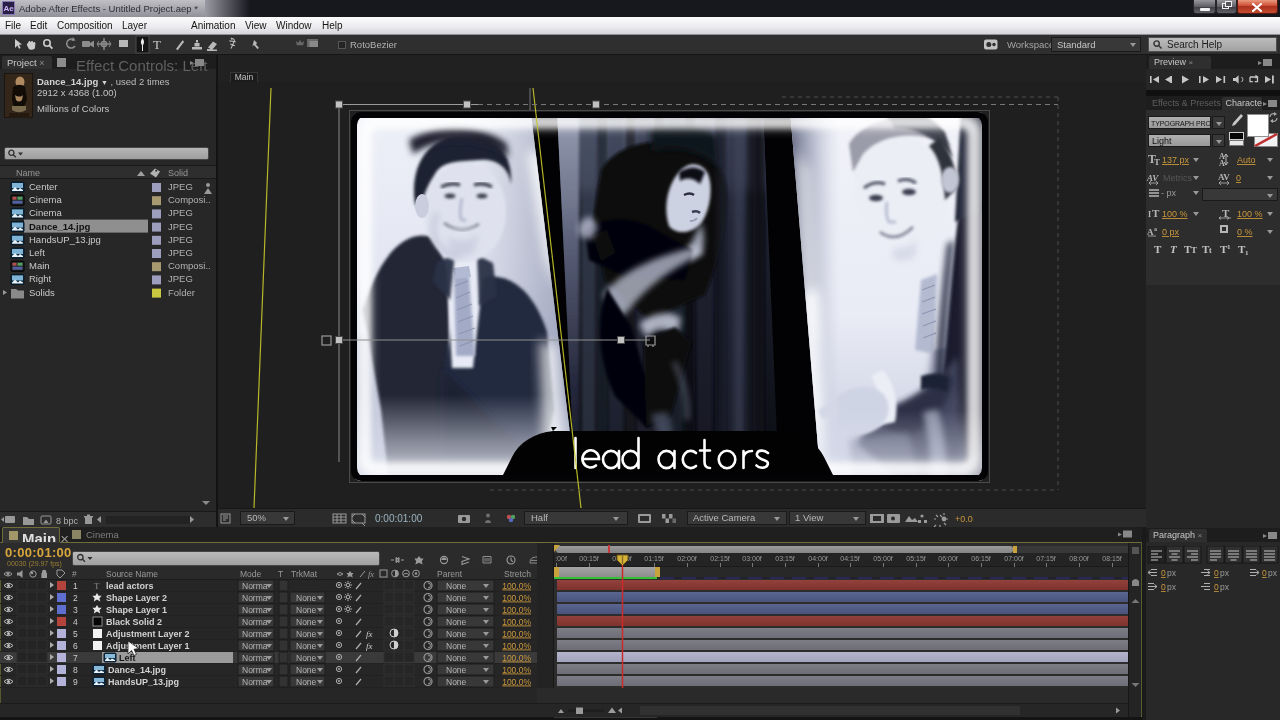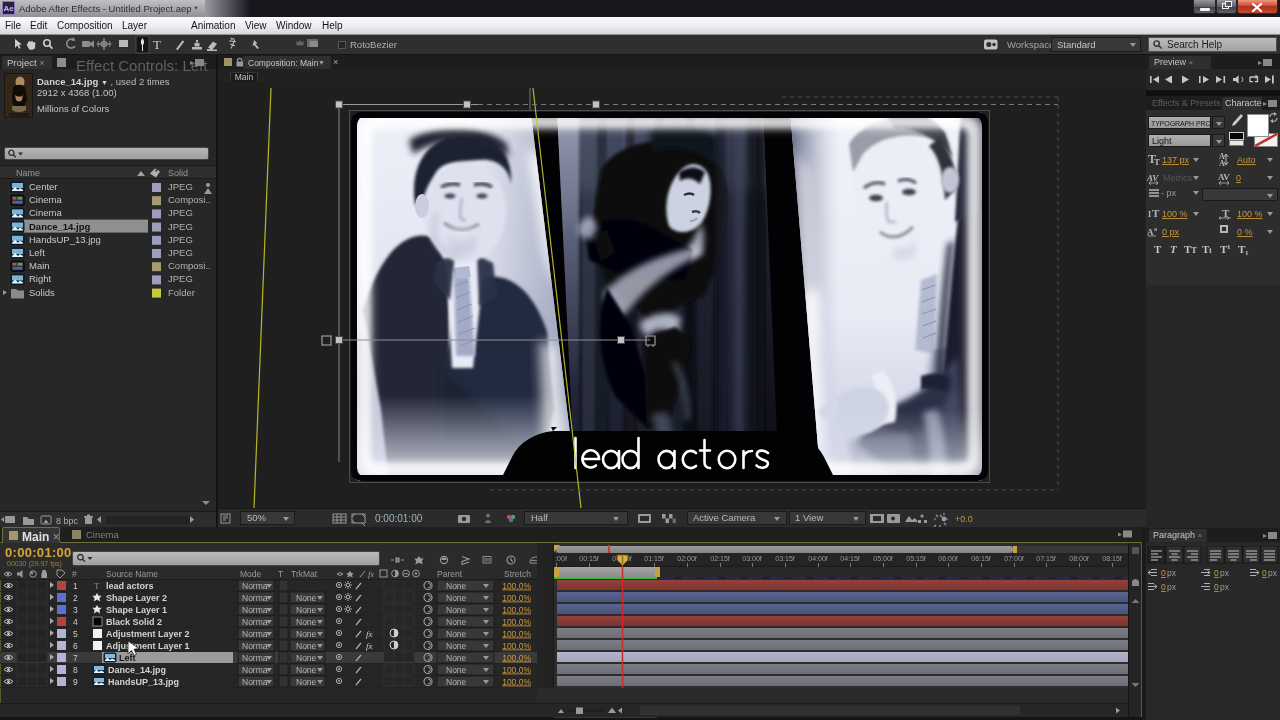--- a/index.html
+++ b/index.html
@@ -217,30 +217,20 @@
           <path d="M101,11 l-4,-3.5 l4,-3.5 z"></path>
         </g>
       <rect x="106" y="4" width="84" height="8" fill="#232323"></rect>
       <path d="M190,4 l4,3.5 l-4,3.5 z" fill="#989898"></path>
     </svg>
   </div>
 </div>
 <div class="abs" style="left:216px;top:55px;width:2px;height:472px;background:#131313;"></div>
 
 <div class="abs" style="left:218px;top:55px;width:928px;height:472px;background:#212121;">
-  <div class="abs" style="left:0;top:0;width:928px;height:14px;background:#1d1d1d;">
-    <div class="abs" style="left:6px;top:3px;width:8px;height:8px;background:#9f9468;"></div>
-    <svg width="10" height="11" style="position:absolute;left:17px;top:2px;">
-        <path d="M2.5,4.5 v-1 a2.2,2.2 0 0 1 4.4,0 v1" fill="none" stroke="#999" stroke-width="1.2"></path>
-        <rect x="1.5" y="4.5" width="6.5" height="5" fill="#999"></rect>
-      </svg>
-    <div class="abs" style="left:25px;top:1px;width:88px;height:13px;background:#2f2f2f;border-radius:2px 2px 0 0;color:#c6c6c6;font-size:8.5px;padding:2px 0 0 5px;">Composition: Main</div>
-    <div class="tx" style="left:100px;top:4px;font-size:7px;color:#999;">▼</div>
-    <div class="tx" style="left:115px;top:2px;font-size:9px;color:#a8a8a8;">×</div>
-  </div>
   <div class="abs" style="left:12px;top:17px;width:28px;height:11px;background:#1b1b1b;border:1px solid #363636;color:#c0c0c0;font-size:8.5px;text-align:center;line-height:9px;">Main</div>
   <div class="abs" id="viewer" style="left:0;top:27px;width:928px;height:426px;background:#1f1f1f;overflow:hidden;">
 
     <div class="abs" id="canvas" style="left:131px;top:28px;width:641px;height:373px;">
 <svg width="641" height="373" viewBox="0 0 641 373">
 <defs>
   <filter id="b6" x="-30%" y="-30%" width="160%" height="160%">
               <feGaussianBlur stdDeviation="6"></feGaussianBlur>
             </filter>
   <filter id="b3" x="-40%" y="-40%" width="180%" height="180%">
@@ -543,21 +533,21 @@
       <path d="M53,5 h1.6 v7 h-1.6 z M57,5 l6,3.5 l-6,3.5 z"></path>
       <path d="M70,5 l6,3.5 l-6,3.5 z M77.5,5 h1.6 v7 h-1.6 z"></path>
       <path d="M87,7 h2.6 l3,-2.8 v8.6 l-3,-2.8 h-2.6 z"></path>
         <path d="M95.5,6 c1.8,1.4 1.8,3.6 0,5" stroke="#c6c6c6" fill="none"></path>
       <path d="M104,6 h7.5 v4.6 h-2.8 m-4.7,-4.6 v4.6 h2.8" fill="none" stroke="#c6c6c6" stroke-width="1.3"></path>
         <path d="M109.5,3.6 l2.8,2.3 l-2.8,1.9 z"></path>
       <path d="M119,5 l6,3.5 l-6,3.5 z m7,-.5 h1.8 v8 h-1.8 z"></path>
     </g>
   </svg>
   <div class="abs" style="left:0;top:35px;width:134px;height:6px;background:#101010;"></div>
-  <div class="abs" style="left:0;top:41px;width:134px;height:14px;background:#1d1d1d;">
+  <div class="abs" style="left:0;top:41px;width:134px;height:14px;background:#1d1d1d;text-align:right;">
     <div class="tx" style="left:6px;top:2px;font-size:9px;color:#5e5e5e;">Effects &amp; Presets</div>
     <div class="abs" style="left:76px;top:1px;width:40px;height:13px;background:#2f2f2f;border-radius:2px 2px 0 0;color:#c6c6c6;font-size:9px;padding:1px 0 0 3px;overflow:hidden;">Characte</div>
     <svg class="abs" style="left:117px;top:4px;" width="16" height="8">
         <path d="M0,2 l4,2 l-4,2 z" fill="#888"></path>
         <rect x="5" y="0" width="9" height="7" fill="#888"></rect>
       </svg>
   </div>
   <div class="abs" style="left:0;top:55px;width:134px;height:175px;background:#2d2d2d;"></div>
   <div class="abs" style="left:2px;top:61px;width:63px;height:13px;background:linear-gradient(#b0b0b0,#989898);border:1px solid #1a1a1a;font-size:7px;color:#141414;line-height:13px;padding-left:2px;white-space:nowrap;letter-spacing:-.1px;">TYPOGRAPH PRO</div>
   <div class="dd" style="left:66px;top:61px;width:13px;height:13px;">
@@ -690,21 +680,21 @@
         <text x="74" y="44" fill="#9a9a9a">px</text>
     </g>
   </svg>
 </div>
 
 <div class="abs" id="timeline" style="left:0;top:527px;width:1142px;height:193px;background:#262626;">
 
   <div class="abs" style="left:0;top:0;width:1142px;height:15px;background:#1f1f1f;">
     <div class="abs" style="left:2px;top:0;width:58px;height:15px;background:#343434;border:1px solid #6e6e3a;border-bottom:none;border-radius:2px 2px 0 0;">
       <div class="abs" style="left:6px;top:3px;width:9px;height:9px;background:#a29768;"></div>
-      <div class="tx" style="left:19px;top:2px;font-size:12px;color:#e0e0e0;font-weight:bold;">Main <span style="color:#999;font-weight:normal;">×</span></div>
+      <div class="tx" style="left:19px;top:2px;font-size:15px;color:#e0e0e0;font-weight:bold;">Main <span style="color:#999;font-weight:normal;">×</span></div>
     </div>
     <div class="abs" style="left:72px;top:3px;width:9px;height:9px;background:#8c8565;"></div>
     <div class="tx" style="left:86px;top:2px;font-size:9.5px;color:#7e7e7e;">Cinema</div>
     <svg class="abs" style="left:1118px;top:3px;" width="16" height="9">
         <path d="M0,2.5 l4,2 l-4,2 z" fill="#888"></path>
         <rect x="5" y="0.5" width="9" height="7" fill="#888"></rect>
       </svg>
   </div>
   <div class="abs" style="left:0;top:15px;width:1142px;height:1px;background:#6e6e3a;"></div>
   <div class="abs" style="left:3px;top:15px;width:57px;height:1px;background:#343434;"></div>

